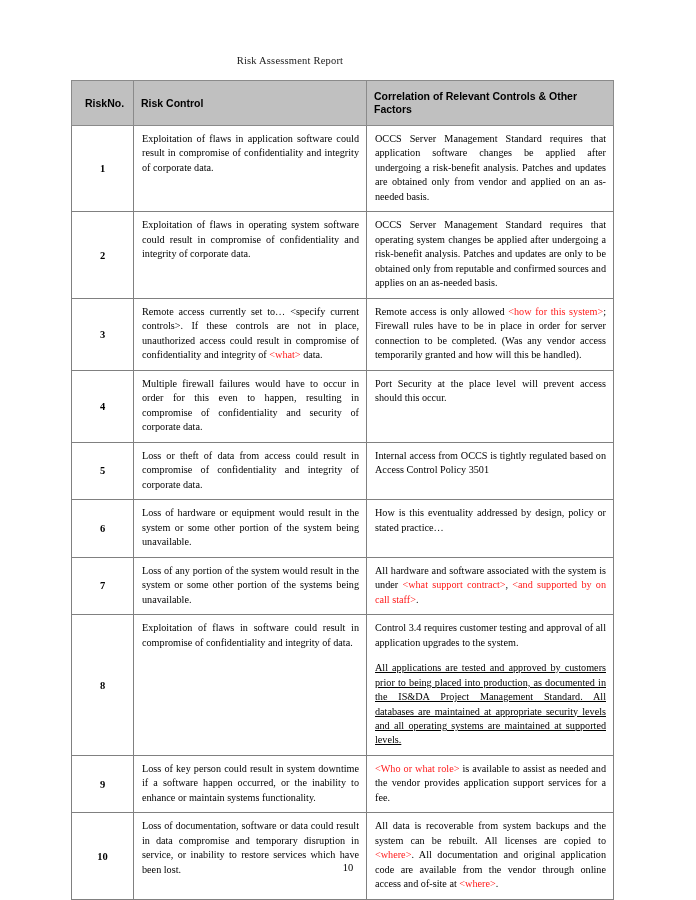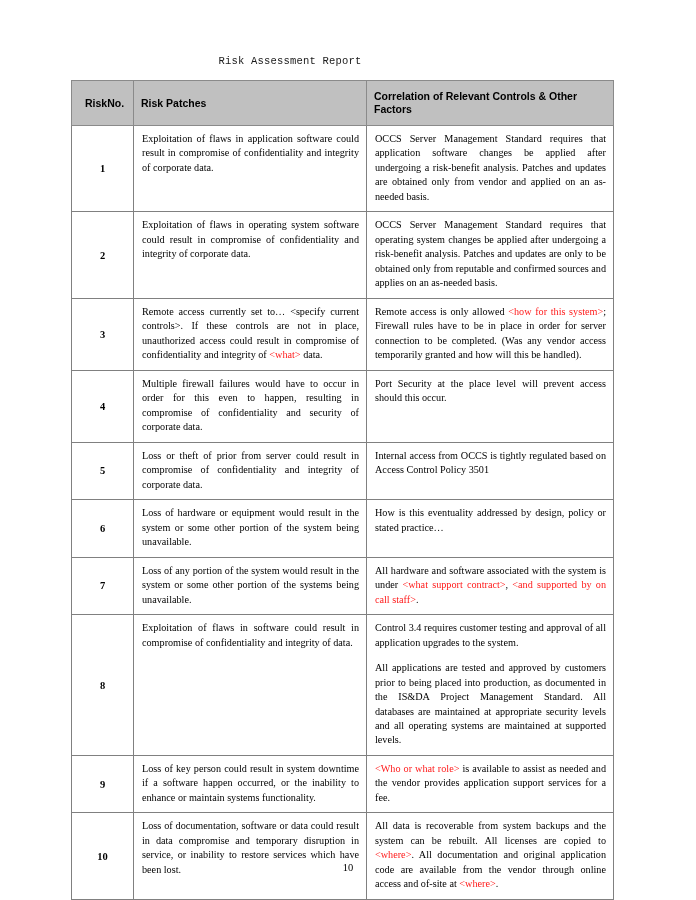--- a/index.html
+++ b/index.html
@@ -25,21 +25,20 @@
 
   .doc-title {
     position: absolute;
     left: 0;
     top: 55px;
     width: 580px;
     text-align: center;
     font-size: 10.5px;
     letter-spacing: 0.2px;
     color: #1a1a1a;
-    font-family: Liberation Mono, monospace;
   }
 
   .risk-table {
     position: absolute;
     left: 71px;
     top: 80px;
     width: 542px;
     border-collapse: collapse;
     table-layout: fixed;
   }
@@ -91,20 +90,21 @@
     text-justify: inter-word;
     padding: 6px 7px 7px 8px;
     hyphens: none;
   }
 
   td.body-cell p {
     margin: 0;
   }
   td.body-cell p + p {
     margin-top: 11px;
+    text-decoration: underline;
   }
 
   .ph {
     color: #ff1a1a;
   }
 
   .page-number {
     position: absolute;
     left: 0;
     top: 862px;
@@ -122,21 +122,21 @@
 
   <table class="risk-table">
     <colgroup>
       <col class="c-no">
       <col class="c-sum">
       <col class="c-cor">
     </colgroup>
     <thead>
       <tr>
         <th class="col-no">RiskNo.</th>
-        <th>Risk Patches</th>
+        <th>Risk Control</th>
         <th>Correlation of Relevant Controls &amp; Other Factors</th>
       </tr>
     </thead>
     <tbody>
         <tr>
           <td class="num">1</td>
           <td class="body-cell">
             <p>Exploitation of flaws in application software could result in compromise of confidentiality and integrity of corporate data.</p>
           </td>
           <td class="body-cell">
@@ -166,21 +166,21 @@
           <td class="body-cell">
             <p>Multiple firewall failures would have to occur in order for this even to happen, resulting in compromise of confidentiality and security of corporate data.</p>
           </td>
           <td class="body-cell">
             <p>Port Security at the place level will prevent access should this occur.</p>
           </td>
         </tr>
         <tr>
           <td class="num">5</td>
           <td class="body-cell">
-            <p>Loss or theft of prior from server could result in compromise of confidentiality and integrity of corporate data.</p>
+            <p>Loss or theft of data from access could result in compromise of confidentiality and integrity of corporate data.</p>
           </td>
           <td class="body-cell">
             <p>Internal access from OCCS is tightly regulated based on Access Control Policy 3501</p>
           </td>
         </tr>
         <tr>
           <td class="num">6</td>
           <td class="body-cell">
             <p>Loss of hardware or equipment would result in the system or some other portion of the system being unavailable.</p>
           </td>

